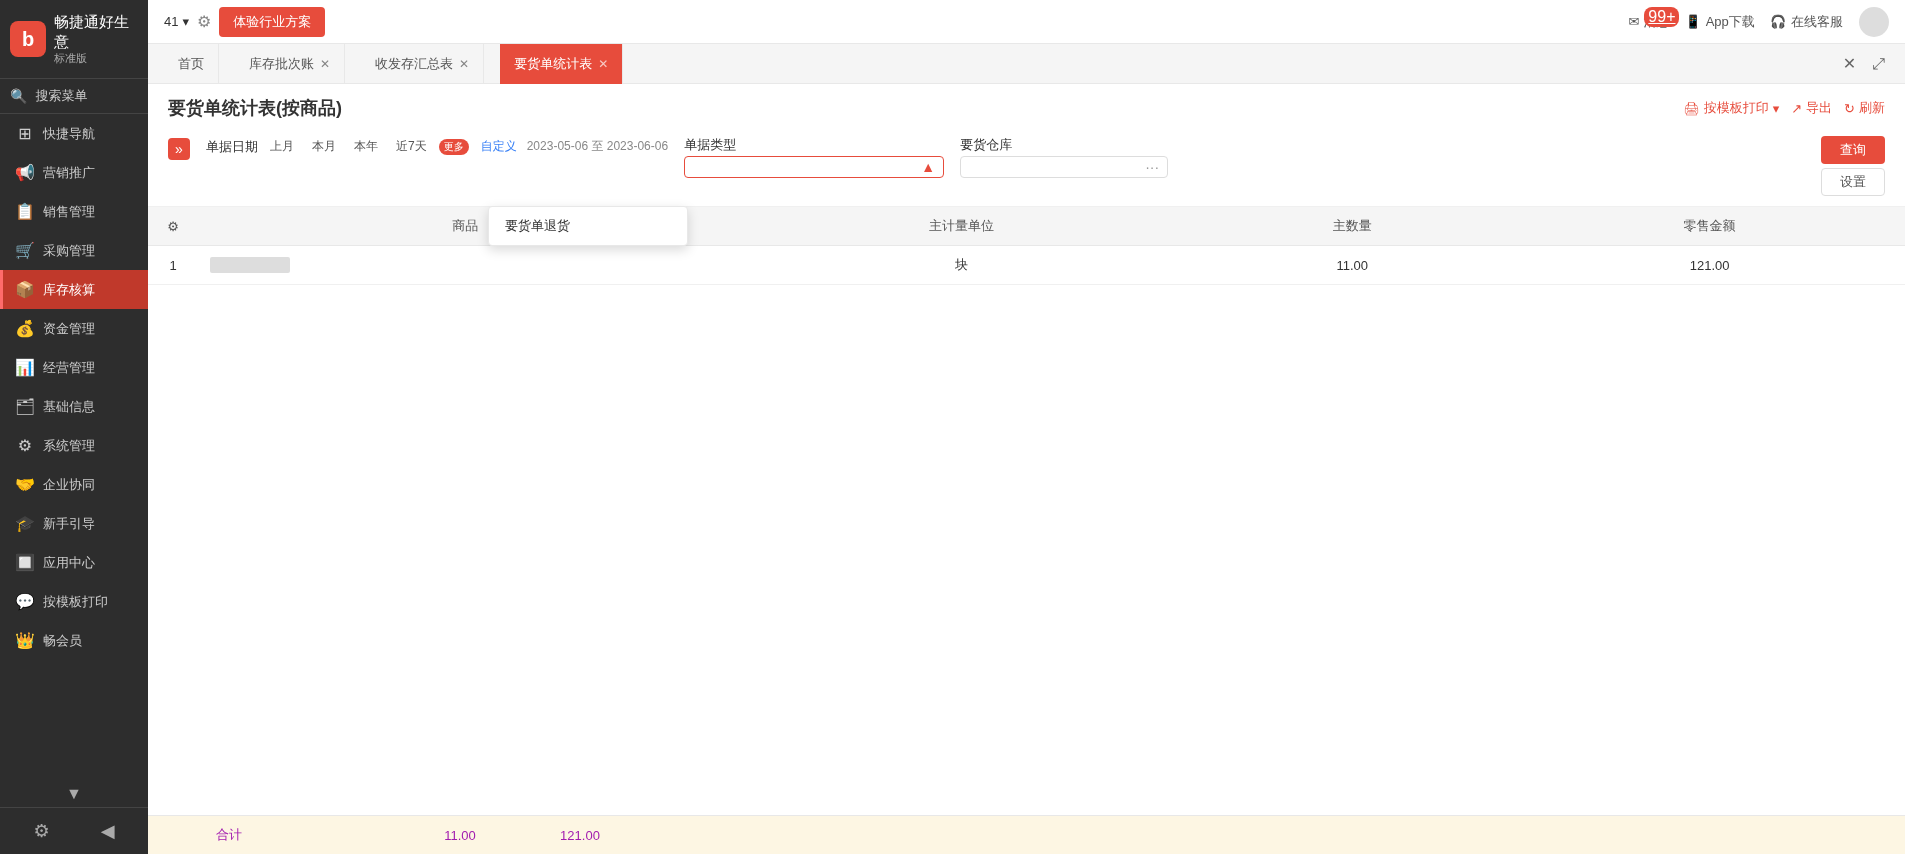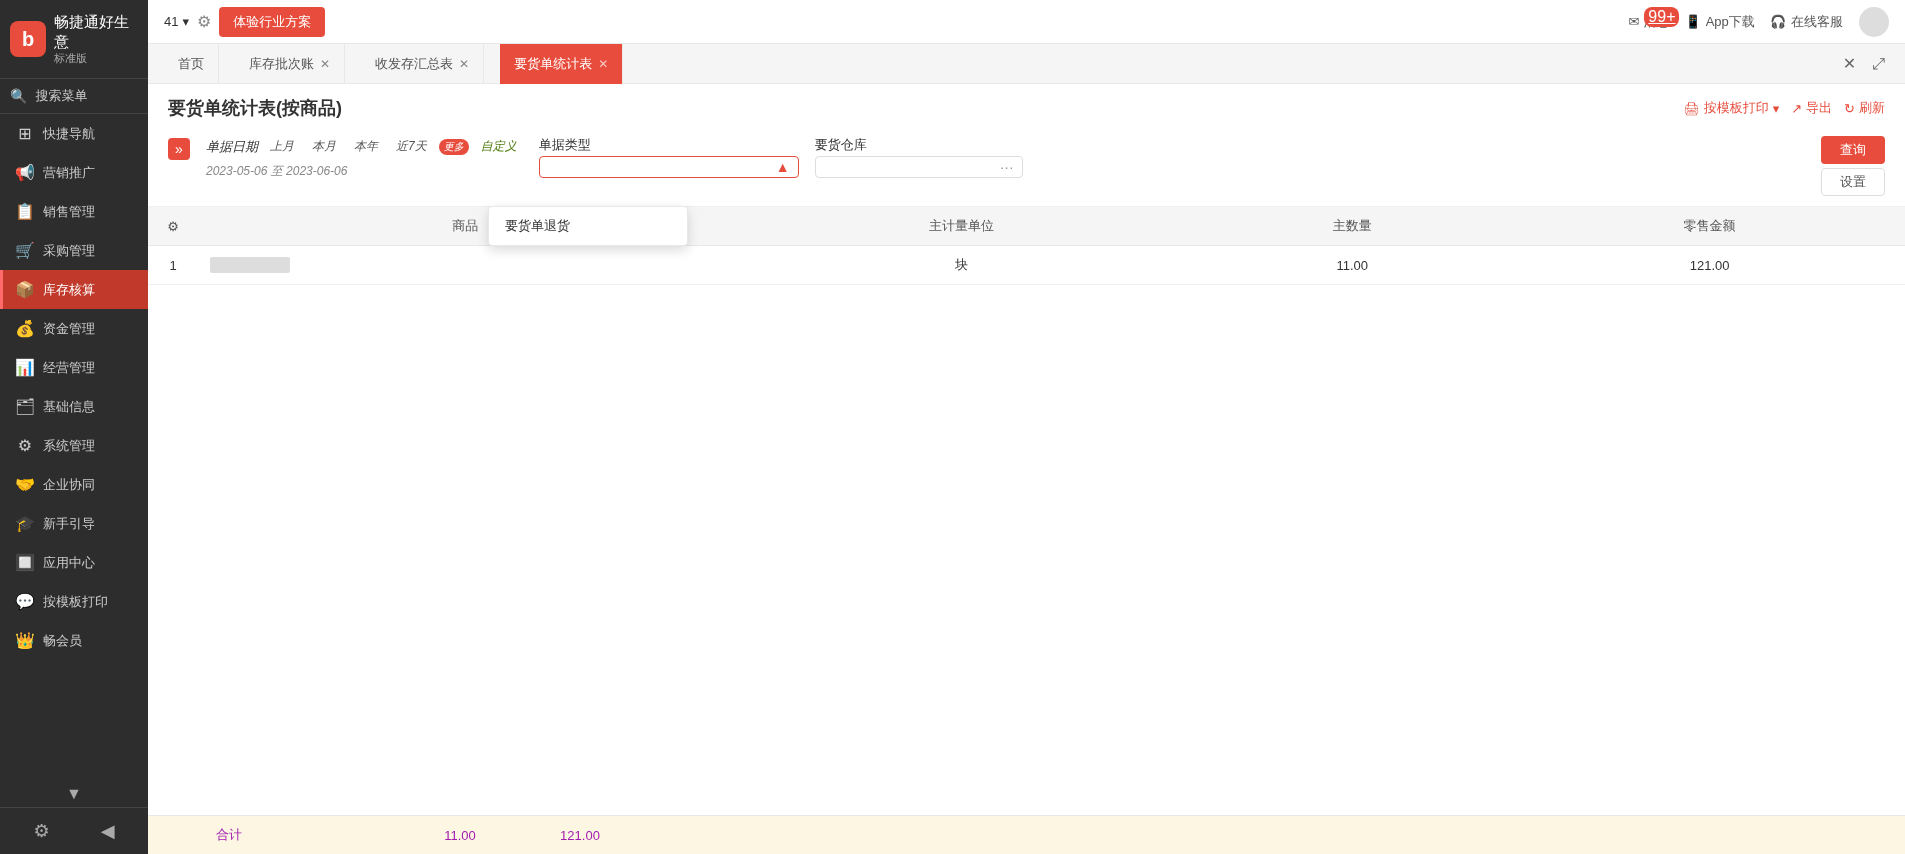--- a/index.html
+++ b/index.html
@@ -263,23 +263,22 @@
       height: 22px;
       font-size: 14px;
       cursor: pointer;
       display: flex;
       align-items: center;
       justify-content: center;
       margin-top: 2px;
     }
     .filter-group {
       display: flex;
-      flex-direction: column;
+      flex-direction: row;
       gap: 4px;
-      font-style: italic;
     }
     .filter-group-row {
       display: flex;
       align-items: center;
       gap: 6px;
     }
     .filter-label {
       font-size: 13px;
       color: #333;
       white-space: nowrap;
@@ -299,21 +298,21 @@
     .filter-badge-more {
       background: #e74c3c;
       color: #fff;
       font-size: 10px;
       border-radius: 8px;
       padding: 1px 5px;
       cursor: pointer;
     }
     .filter-custom-btn {
       font-size: 12px;
-      color: #4d7c0f;
+      color: #3b82f6;
       cursor: pointer;
       padding: 2px 6px;
     }
     .filter-type-group {
       display: flex;
       flex-direction: column;
     }
     .filter-type-label {
       font-size: 13px;
       color: #333;

